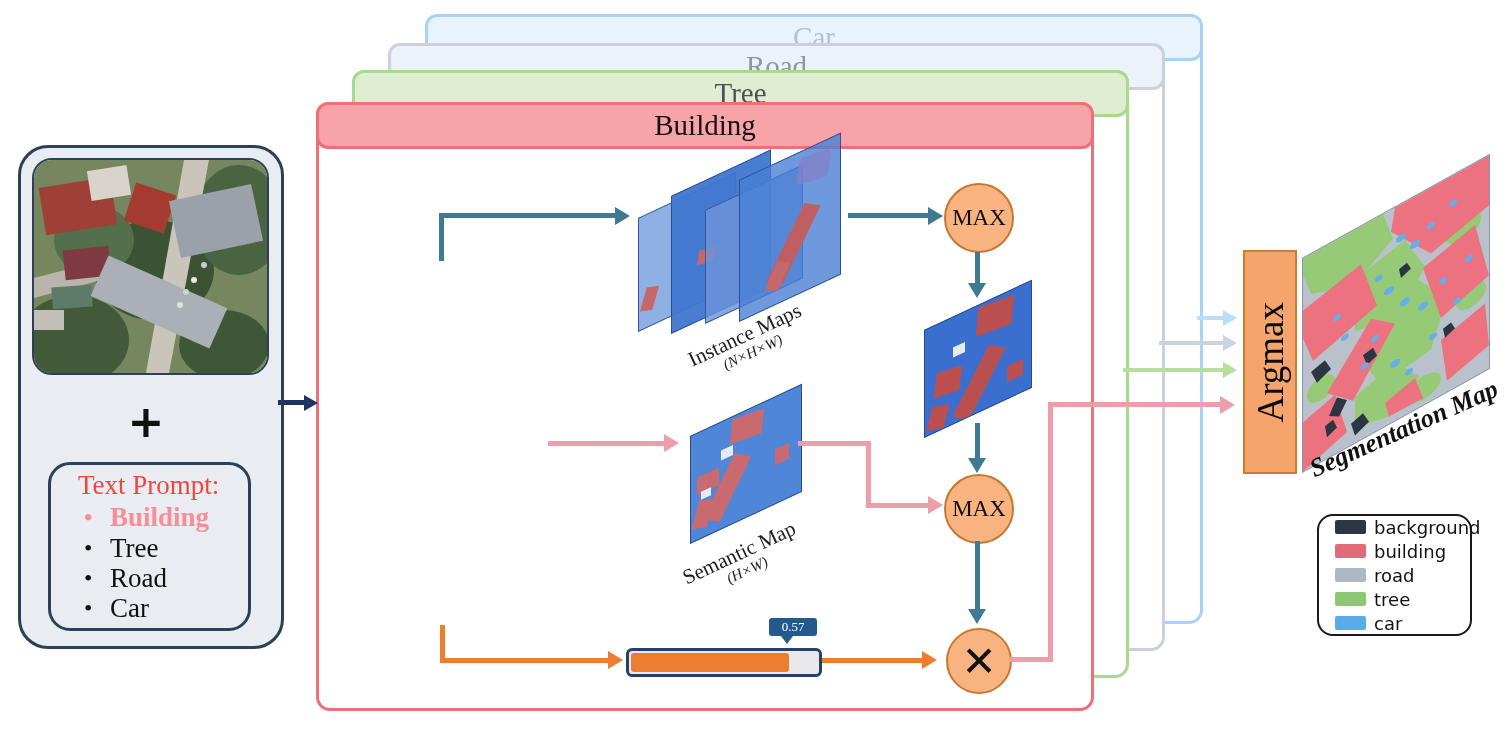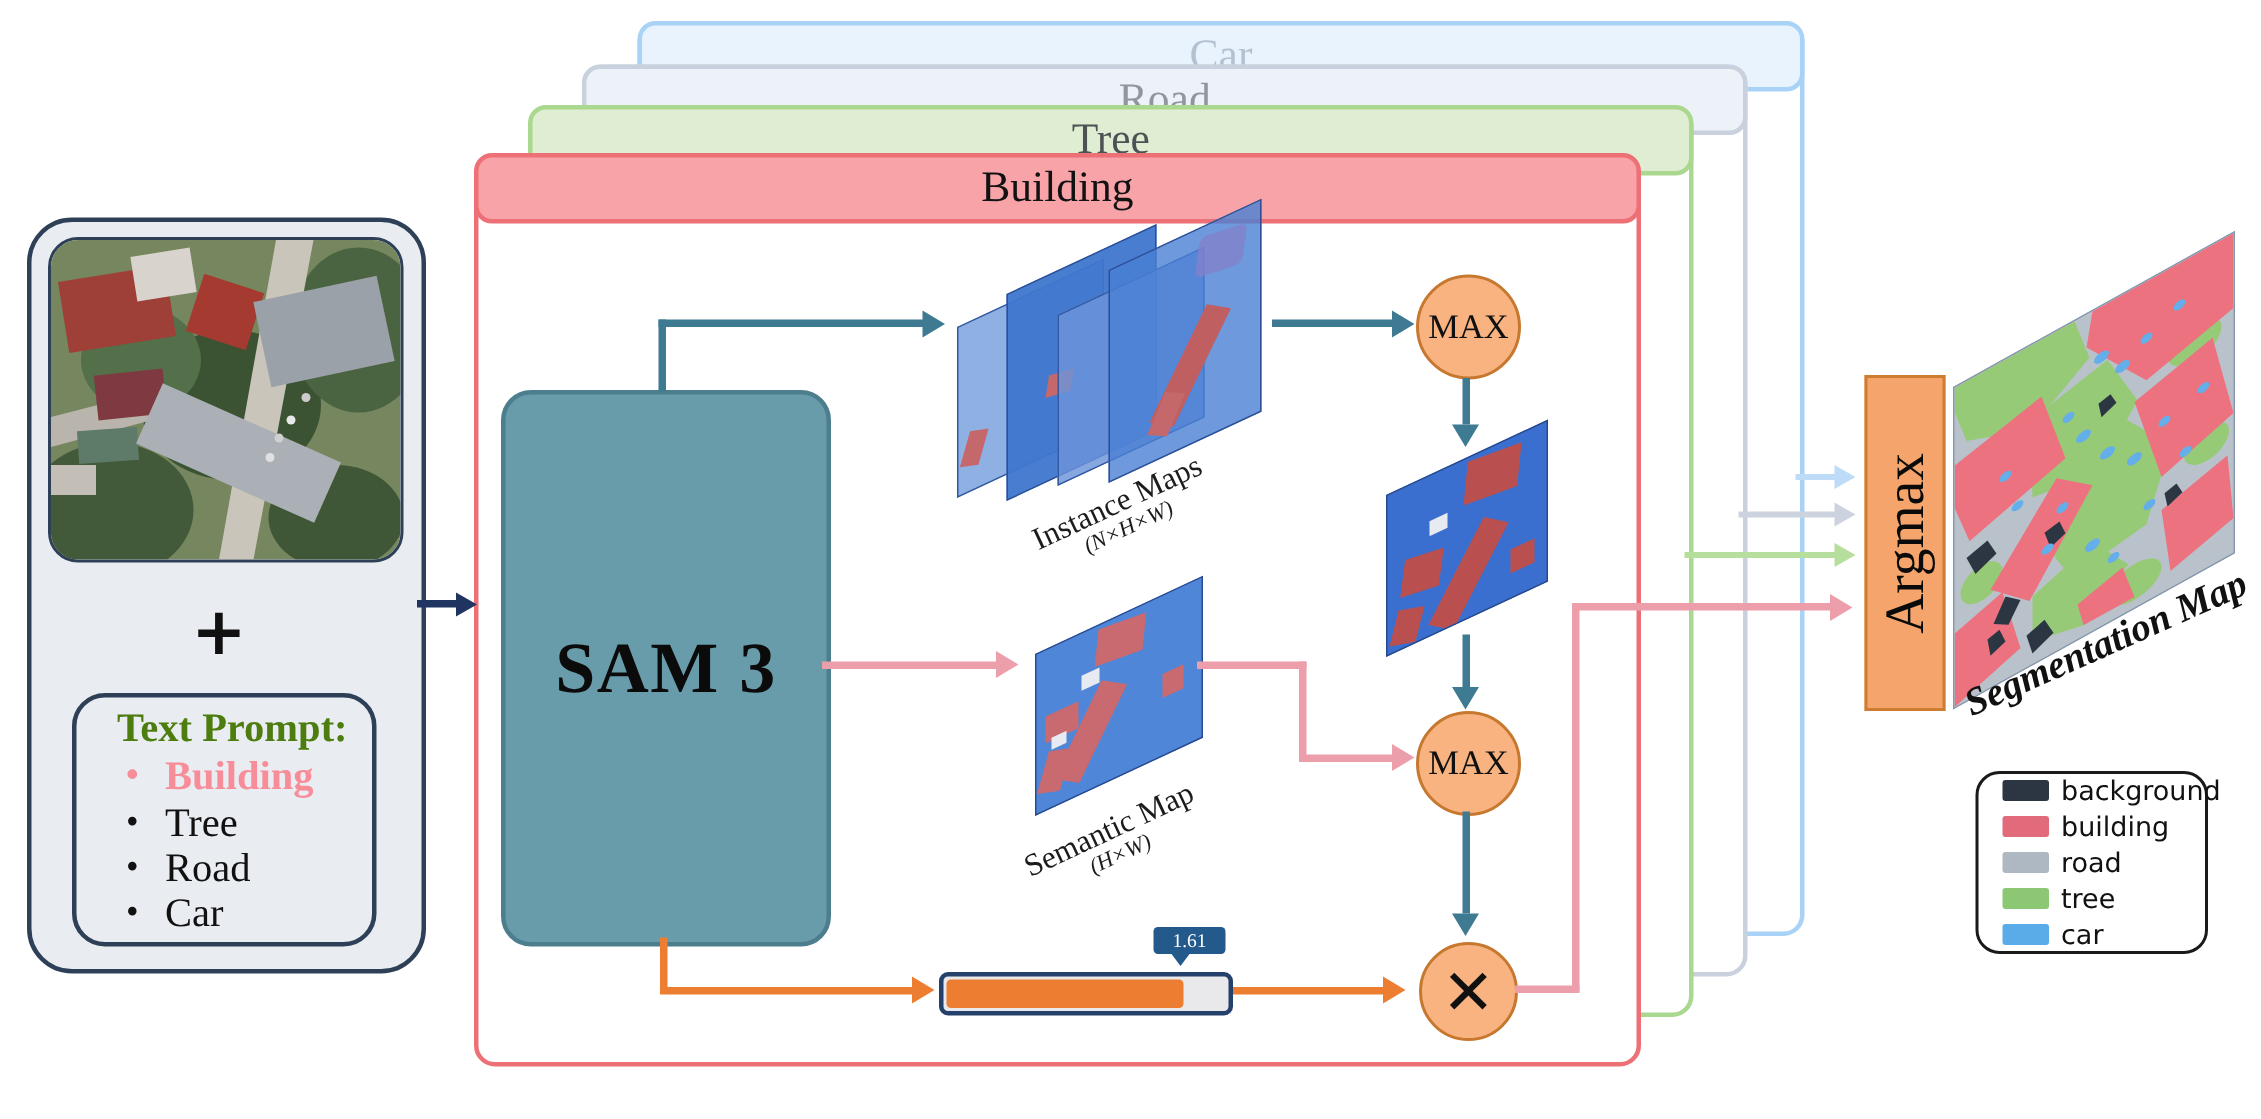--- a/index.html
+++ b/index.html
@@ -19,21 +19,21 @@
   #panel-building{left:316px;top:102px;width:772px;height:603px;border:3px solid #ee7077;}
   #panel-building .panel-band{background:#f8a3a8;border:3px solid #ee7077;color:#121212;}
   
   .input-panel{left:18px;top:145px;width:260px;height:498px;background:#e9ecf0;
                border:3px solid #2e4057;border-radius:30px;}
   .aerial{left:32px;top:158px;width:233px;height:213px;border:2px solid #2e4057;border-radius:20px;
           overflow:hidden;}
   .plus{left:96px;top:400px;width:100px;text-align:center;font-size:44px;font-weight:bold;
         font-family:"DejaVu Sans",sans-serif;color:#111;line-height:44px;}
   .prompt-box{left:48px;top:462px;width:197px;height:163px;border:3px solid #2e4057;border-radius:22px;}
-  .prompt-title{left:78px;top:470px;width:160px;font-size:27px;color:#4d7c0f;font-weight:bold;}
+  .prompt-title{left:78px;top:470px;width:160px;font-size:27px;color:#ef4444;}
   .prompt-item{position:absolute;left:84px;display:flex;align-items:center;font-size:27px;color:#111;}
   .bullet{width:26px;font-size:24px;line-height:27px;}
   .prompt-item.hl,{color:#f78d99;}
   .hl{color:#f78d99;font-weight:bold;}
   .input-caption{left:40px;top:664px;width:212px;text-align:center;font-size:31px;font-weight:bold;color:#111;}
   
   .sam3{left:334px;top:260px;width:214px;height:365px;background:#699cab;border:3px solid #4d7e8e;
         border-radius:20px;display:flex;align-items:center;justify-content:center;}
   .sam3 span{font-size:48px;font-weight:bold;color:#0b0b0b;letter-spacing:1px;}
   
@@ -149,23 +149,20 @@
     <span>Road</span>
   </div>
   <div class="prompt-item" style="top:593px;">
     <span class="bullet">•</span>
     <span>Car</span>
   </div>
 
   <div class="ln navy" style="left:278px;top:400px;width:28px;height:4.5px;"></div>
   <div class="ah r navy" style="left:304px;top:394.5px;"></div>
 
-  <div class="abs sam3">
-    <span>SAM 3</span>
-  </div>
 
   <div class="ln teal" style="left:439px;top:213px;width:5px;height:48px;"></div>
   <div class="ln teal" style="left:439px;top:213px;width:178px;height:5px;"></div>
   <div class="ah r teal" style="left:615px;top:206.5px;"></div>
 
   <div class="sheet" style="left:638px;top:218px;width:96px;height:112px;background:rgba(137,172,224,0.95);border:1.5px solid #33589f;">
     <div class="blob" style="left:4px;top:74px;width:13px;height:22px;background:#c4686b;transform:rotate(18deg);"></div>
   </div>
   <div class="sheet" style="left:671px;top:196px;width:98px;height:136px;background:rgba(63,118,206,0.95);border:1.5px solid #2c4f96;">
     <div class="blob" style="left:26px;top:68px;width:17px;height:14px;background:#c4686b;transform:rotate(10deg);"></div>
@@ -237,21 +234,21 @@
   </div>
 
   <div class="ln orange" style="left:439.5px;top:625px;width:5px;height:37px;"></div>
   <div class="ln orange" style="left:439.5px;top:657.5px;width:170px;height:5px;"></div>
   <div class="ah r orange" style="left:608px;top:651px;"></div>
 
   <div class="abs pbar">
     <div class="pbar-fill"></div>
   </div>
   <div class="abs tooltip">
-    <span>1.61</span>
+    <span>0.57</span>
   </div>
   <div class="abs tooltip-tri"></div>
 
   <div class="ln orange" style="left:822px;top:657.5px;width:102px;height:5px;"></div>
   <div class="ah r orange" style="left:922px;top:651px;"></div>
 
   <div class="ln pink" style="left:1010px;top:656.5px;width:43px;height:5px;"></div>
   <div class="ln pink" style="left:1048px;top:402px;width:5px;height:259px;"></div>
   <div class="ln pink" style="left:1048px;top:402px;width:174px;height:5px;"></div>
   <div class="ah r pink" style="left:1220px;top:395.5px;"></div>

